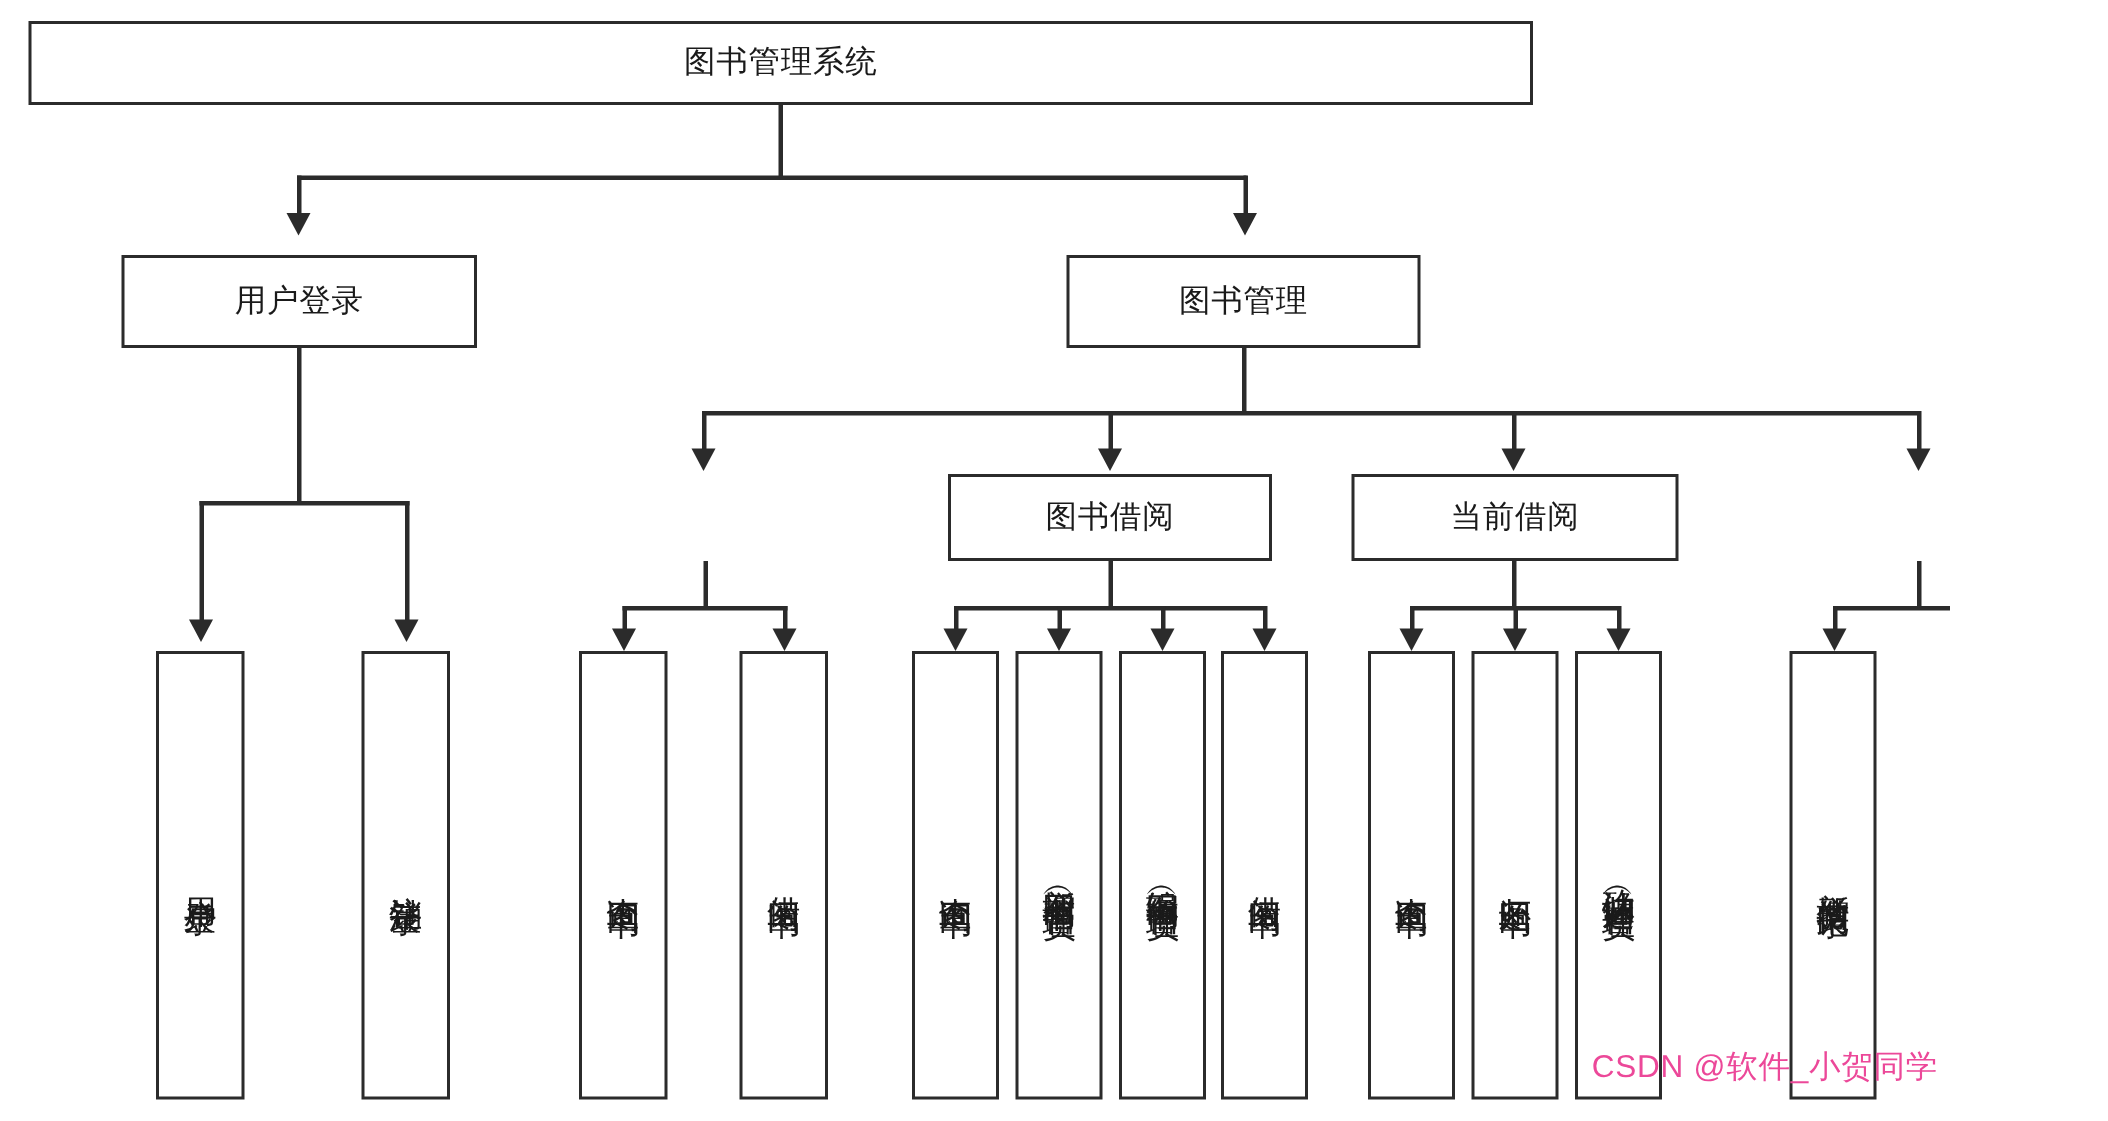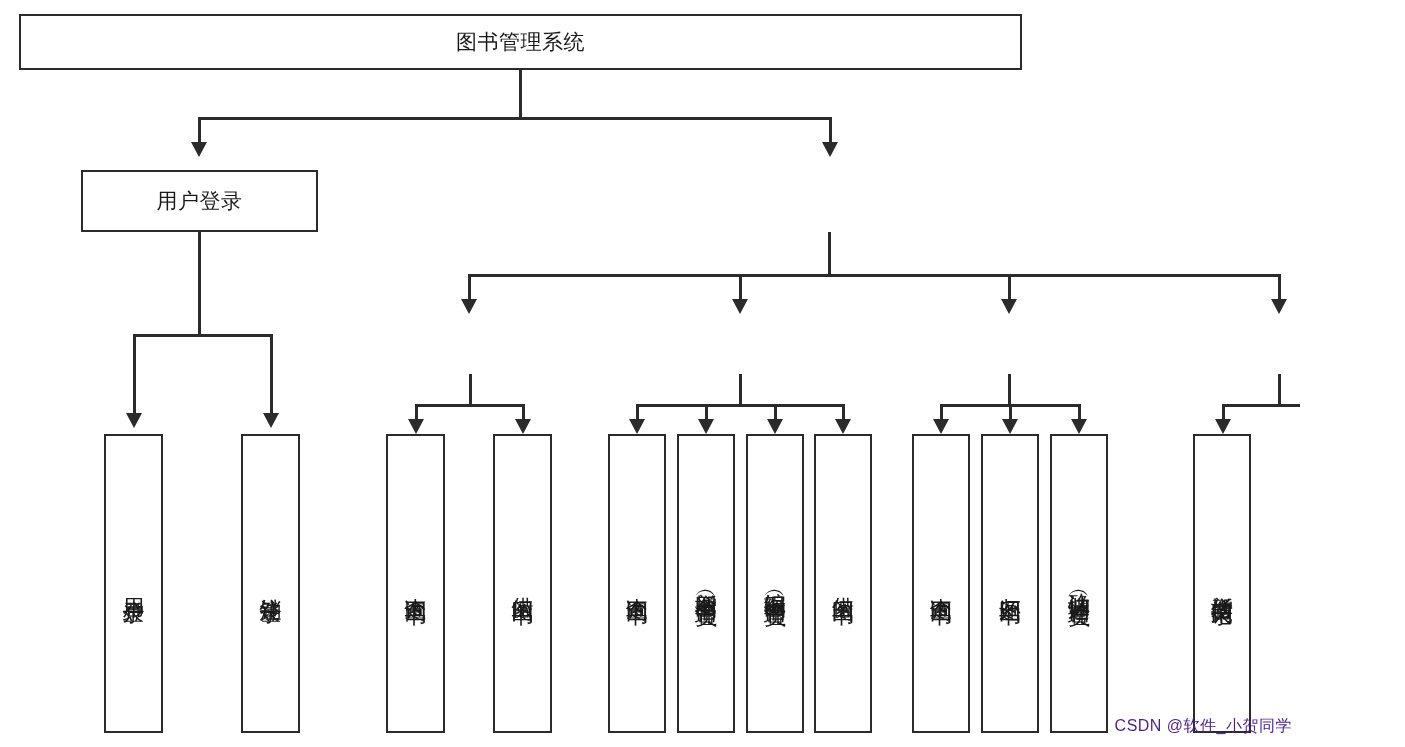--- a/index.html
+++ b/index.html
@@ -56,23 +56,23 @@
     position: absolute;
     width: 0;
     height: 0;
     border-left: 8px solid transparent;
     border-right: 8px solid transparent;
     border-top: 15px solid #2b2b2b;
   }
   .watermark {
     position: absolute;
     right: 8px;
-    bottom: 10px;
-    font-size: 16px;
-    color: #4c1d95;
+    bottom: 22px;
+    font-size: 21px;
+    color: #ec4899;
     letter-spacing: 0.5px;
     white-space: nowrap;
   }
 </style>
 </head>
 <body>
 
 <div id="canvas">
 
   <div class="node" style="left:19px; top:14px; width:1003px; height:56px;">
@@ -86,39 +86,48 @@
   <div class="conn v" style="left:198px; top:117px; height:28px;"></div>
   <div class="arrow" style="left:191px; top:142px;"></div>
 
   <div class="conn v" style="left:829px; top:117px; height:28px;"></div>
   <div class="arrow" style="left:822px; top:142px;"></div>
 
   <div class="node" style="left:81px; top:170px; width:237px; height:62px;">
     <span class="label">用户登录</span>
   </div>
 
+  <div class="node" style="left:711px; top:170px; width:236px; height:62px;">
+    <span class="label">图书管理</span>
+  </div>
 
   <div class="conn v" style="left:198px; top:232px; height:104px;"></div>
   <div class="conn h" style="left:133px; top:334px; width:140px; height:2.5px;"></div>
   <div class="conn v" style="left:133px; top:334px; height:82px;"></div>
   <div class="arrow" style="left:126px; top:413px;"></div>
   <div class="conn v" style="left:270px; top:334px; height:82px;"></div>
   <div class="arrow" style="left:263px; top:413px;"></div>
 
   <div class="conn v" style="left:828px; top:232px; height:44px;"></div>
   <div class="conn h" style="left:468px; top:274px; width:812px; height:2.5px;"></div>
   <div class="conn v" style="left:468px; top:274px; height:28px;"></div>
   <div class="arrow" style="left:461px; top:299px;"></div>
   <div class="conn v" style="left:739px; top:274px; height:28px;"></div>
   <div class="arrow" style="left:732px; top:299px;"></div>
   <div class="conn v" style="left:1008px; top:274px; height:28px;"></div>
   <div class="arrow" style="left:1001px; top:299px;"></div>
   <div class="conn v" style="left:1278px; top:274px; height:28px;"></div>
   <div class="arrow" style="left:1271px; top:299px;"></div>
 
+  <div class="node" style="left:632px; top:316px; width:216px; height:58px;">
+    <span class="label">图书借阅</span>
+  </div>
+  <div class="node" style="left:901px; top:316px; width:218px; height:58px;">
+    <span class="label">当前借阅</span>
+  </div>
 
   <div class="conn v" style="left:469px; top:374px; height:32px;"></div>
   <div class="conn h" style="left:415px; top:404px; width:110px; height:2.5px;"></div>
   <div class="conn v" style="left:415px; top:404px; height:18px;"></div>
   <div class="arrow" style="left:408px; top:419px;"></div>
   <div class="conn v" style="left:522px; top:404px; height:18px;"></div>
   <div class="arrow" style="left:515px; top:419px;"></div>
 
   <div class="conn v" style="left:739px; top:374px; height:32px;"></div>
   <div class="conn h" style="left:636px; top:404px; width:208px; height:2.5px;"></div>

